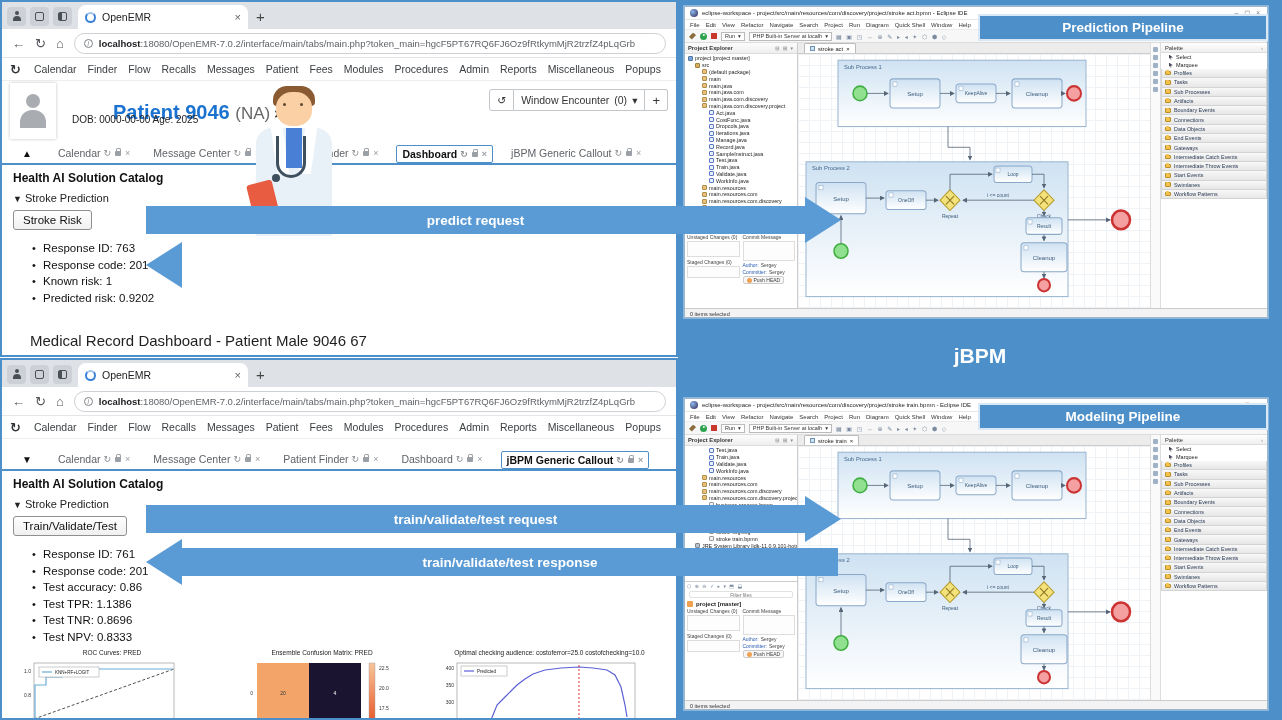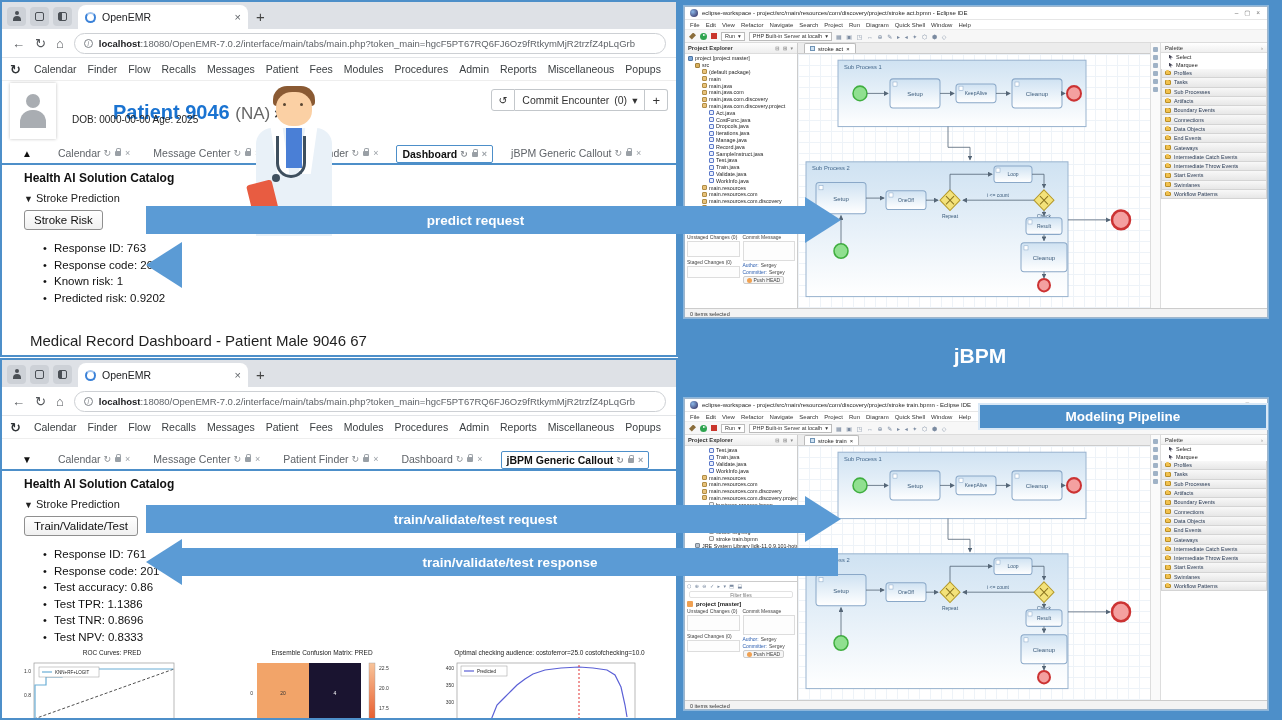--- a/index.html
+++ b/index.html
@@ -52,21 +52,21 @@
 
   .emrtabs{height:22px;display:flex;align-items:center;gap:13px;padding:0 10px 0 20px;border-bottom:2px solid #4d8fc9;font-size:10.5px;color:#5f6368;background:#fff;}
   .collapse-tri{font-size:10px;color:#111;margin-right:8px;}
   .etab{display:flex;align-items:center;gap:3px;white-space:nowrap;padding:2px 5px;}
   .etab .rfr{color:#8a8e93;font-size:9px;}
   .etab .tx{color:#9aa0a6;font-size:9px;}
   .etab.active{border:1.5px solid #4d8fc9;border-radius:2px;background:#fff;color:#111;font-weight:bold;position:relative;top:1px;}
   .lk{display:inline-block;width:6px;height:5px;background:#9aa0a6;border-radius:1px;position:relative;margin:0 1px;}
   .lk::before{content:"";position:absolute;left:1px;top:-3px;width:3px;height:3px;border:1px solid #9aa0a6;border-bottom:none;border-radius:2px 2px 0 0;}
 
-  .content{position:relative;padding:6px 0 0 22px;}
+  .content{position:relative;padding:6px 0 0 11px;}
   .catalog{font-size:12px;font-weight:bold;color:#111;}
   .section{font-size:11px;color:#222;margin-top:7px;}
   .tri{font-size:9px;}
   .act-btn{display:inline-block;margin-top:6px;padding:3px 9px;font-size:11.5px;color:#111;background:linear-gradient(#fff,#f0f0f0);border:1px solid #8f8f8f;border-radius:3px;}
   .bullets{margin:10px 0 0 0;padding-left:30px;list-style:none;}
   .bullets li{font-size:11.5px;color:#111;line-height:16.5px;position:relative;}
   .bullets li::before{content:"•";position:absolute;left:-11px;font-size:11px;}
   .params{font-size:11.5px;color:#222;margin-top:12px;}
   .footer-title{position:absolute;left:28px;top:330px;font-size:15px;color:#1f1f1f;}
 
@@ -507,20 +507,21 @@
             <div class="pal-row">
               <span class="pal-folder"></span>
               <span>Workflow Patterns</span>
             </div>
           </div>
       </div>
     </div>
     <div class="ew-status">0 items selected</div>
   </div>
 
+  <div class="banner" id="banner-top">Prediction Pipeline</div>
 
   <div class="ew" id="ew-bottom">
     <div class="ew-title">
       <span class="eclipse-ic"></span>
       <span class="t">eclipse-workspace - project/src/main/resources/com/discovery/project/stroke train.bpmn - Eclipse IDE</span>
       <span class="ew-wc">– ▢ ×</span>
     </div>
     <div class="ew-menu">
         <span>File</span>
         <span>Edit</span>
@@ -882,21 +883,21 @@
     </div>
     <div class="patient-hdr">
       <div class="avatar-card">
           <div class="avatar-sil"></div>
         </div>
       <div class="pname"><span>Patient 9046</span> <span class="sfx">(NA)</span><span class="pclose">×</span></div>
       <div class="dob">DOB: 0000-00-00 Age: 2025</div>
       <div class="enc">
         <span class="encbtn first">↺</span>
         <span class="encbtn mid">
-            <span>Commit Encounter</span>
+            <span>Window Encounter</span>
             <span>(0)</span>
             <span>▾</span>
           </span>
         <span class="encbtn mid last">+</span>
       </div>
     </div>
     <div class="emrtabs">
       <span class="collapse-tri">▲</span>
       <span style="display:flex;gap:13px;">
           <span class="etab">

